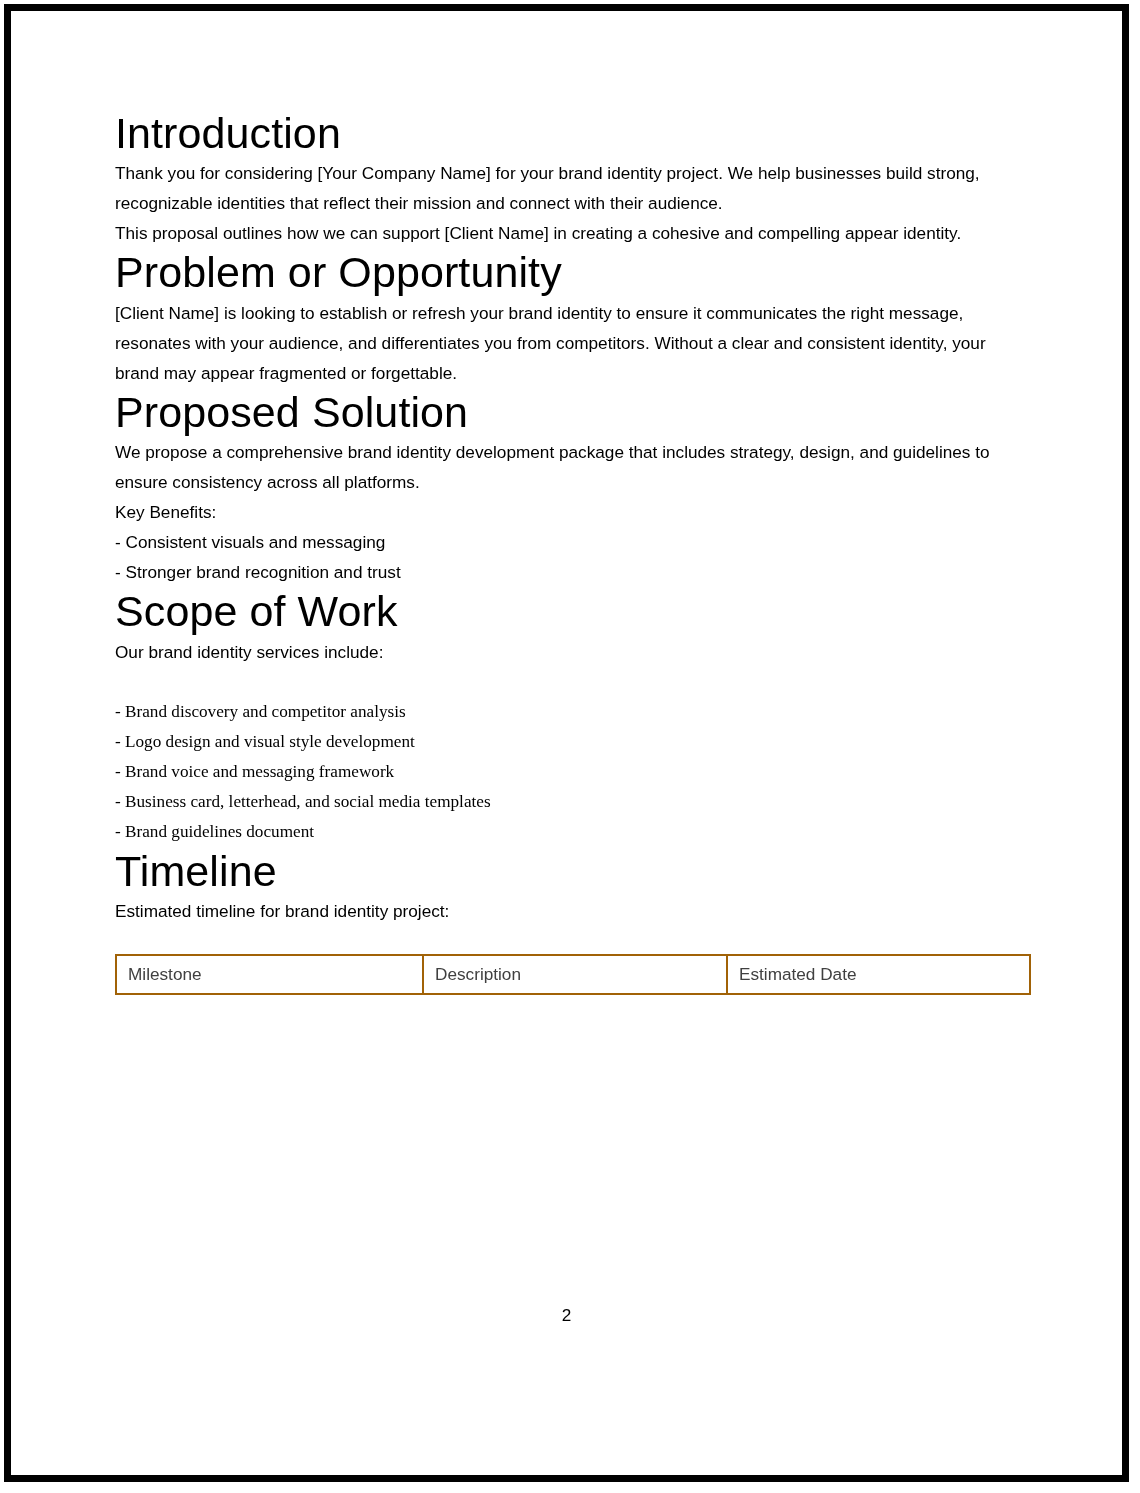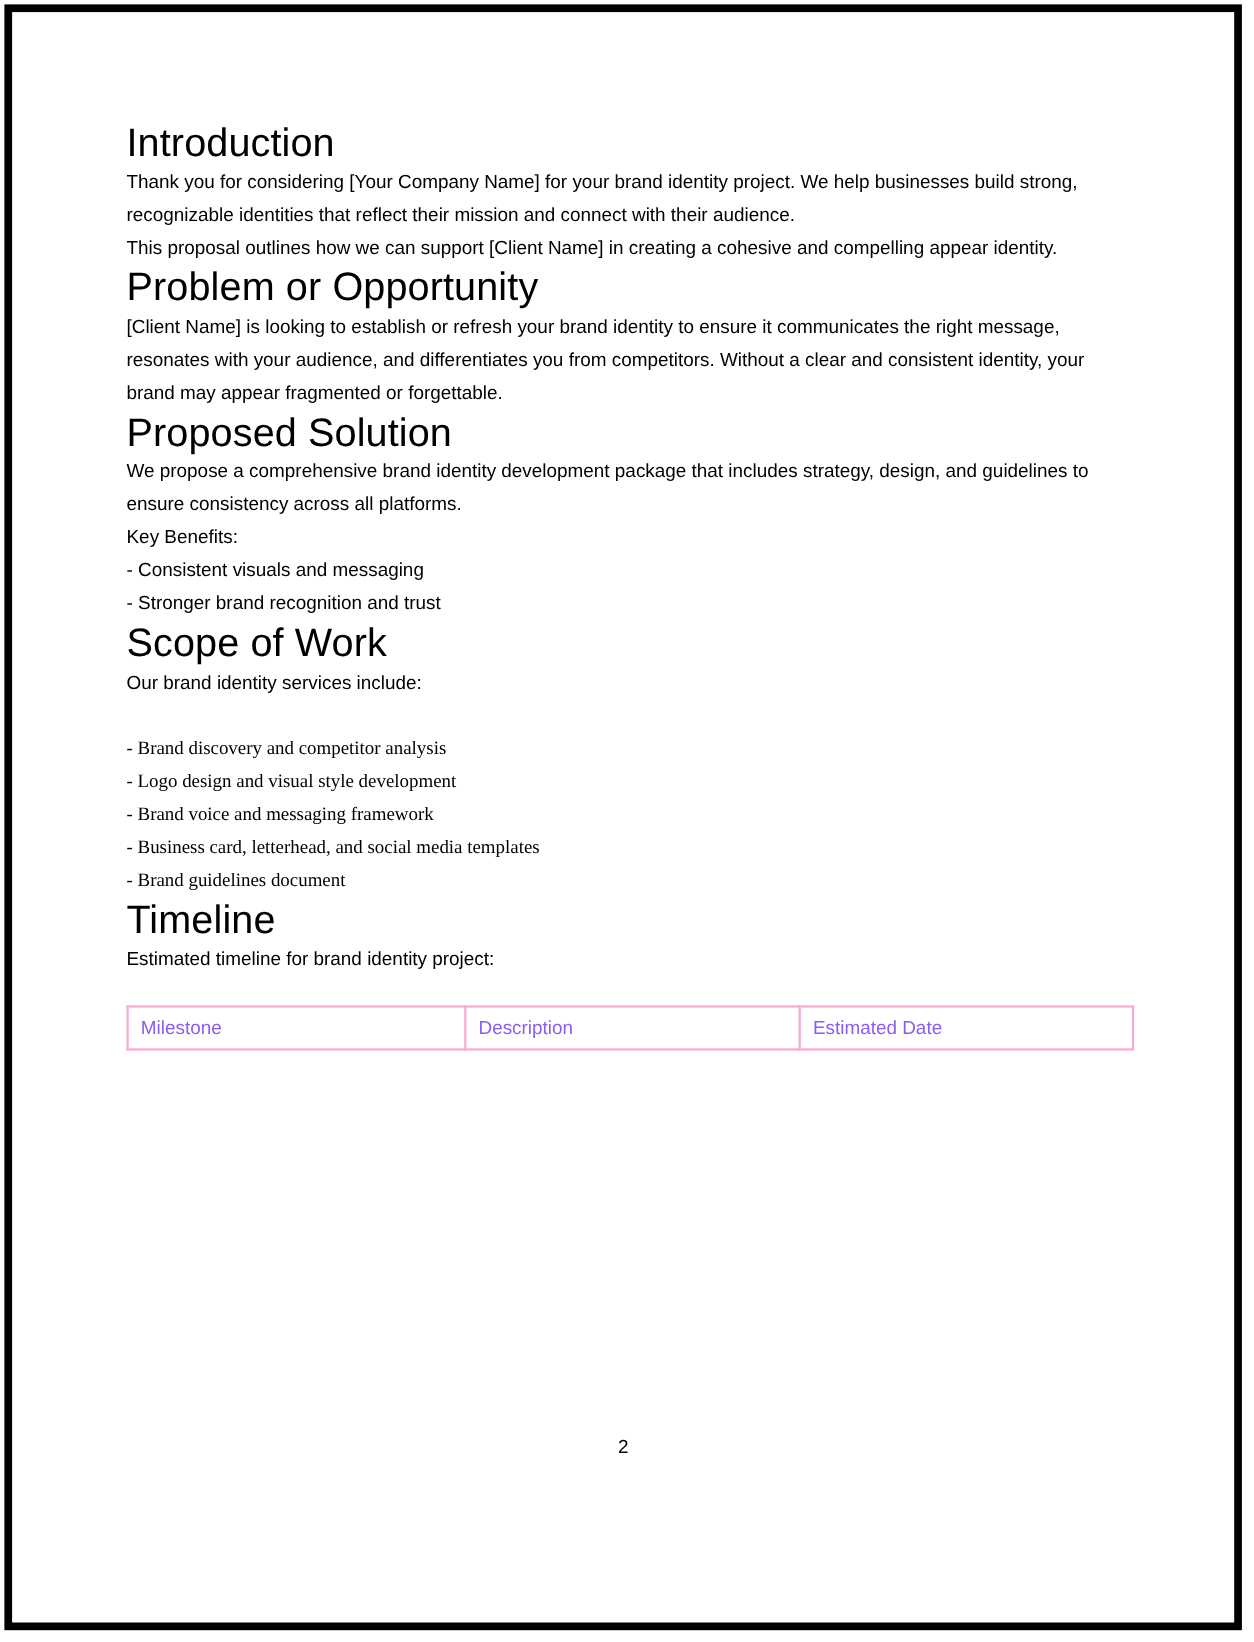--- a/index.html
+++ b/index.html
@@ -32,21 +32,21 @@
     height: 100%;
     box-sizing: border-box;
   }
   .content {
     position: absolute;
     left: 104px;
     top: 98px;
     width: 902px;
   }
   h1.section-heading {
-    font-size: 36px;
+    font-size: 43px;
     font-weight: 400;
     line-height: 1.15;
     margin: 0;
     letter-spacing: 0.1px;
     color: #000000;
   }
   .heading-intro { margin-top: 0; }
   .heading-gap { margin-top: 44px; }
   p.body-text {
     font-size: 17.2px;
@@ -64,26 +64,26 @@
   .list-gap { margin-top: 30px; font-family: Liberation Serif, serif; }
   .list-tight { margin-top: 0px; }
   .list-line { display: block; white-space: pre; }
   .timeline-table {
     margin-top: 28px;
     border-collapse: collapse;
     width: 845px;
     table-layout: fixed;
   }
   .timeline-table td {
-    border: 2px solid #f9a8d4;
+    border: 2px solid #a16207;
     font-size: 17.2px;
     line-height: 22px;
     padding: 7px 10px 8px 11px;
     vertical-align: top;
-    color: #8b5cf6;
+    color: #404040;
   }
   .col-milestone { width: 284px; }
   .col-description { width: 281px; }
   .col-date { width: 280px; }
   .page-number {
     position: absolute;
     left: 0;
     right: 0;
     top: 1294px;
     text-align: center;

